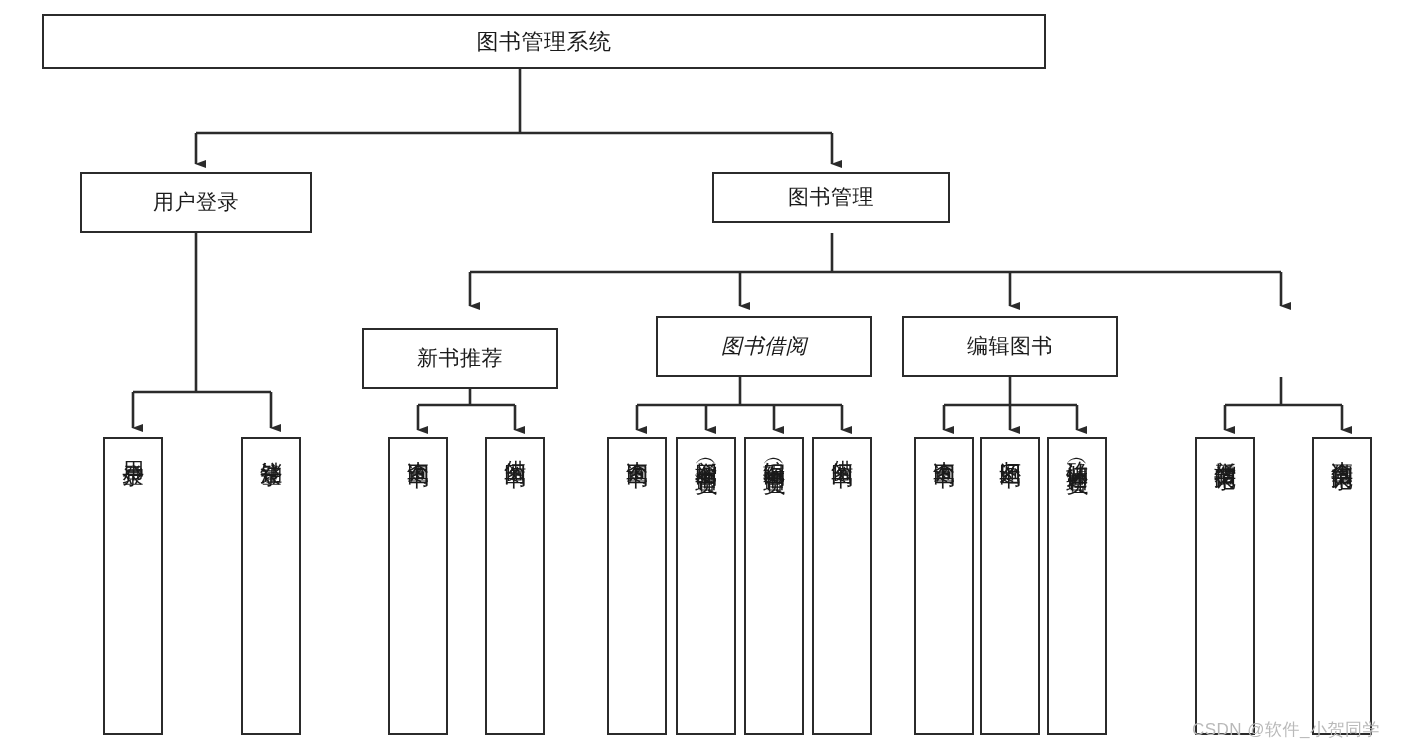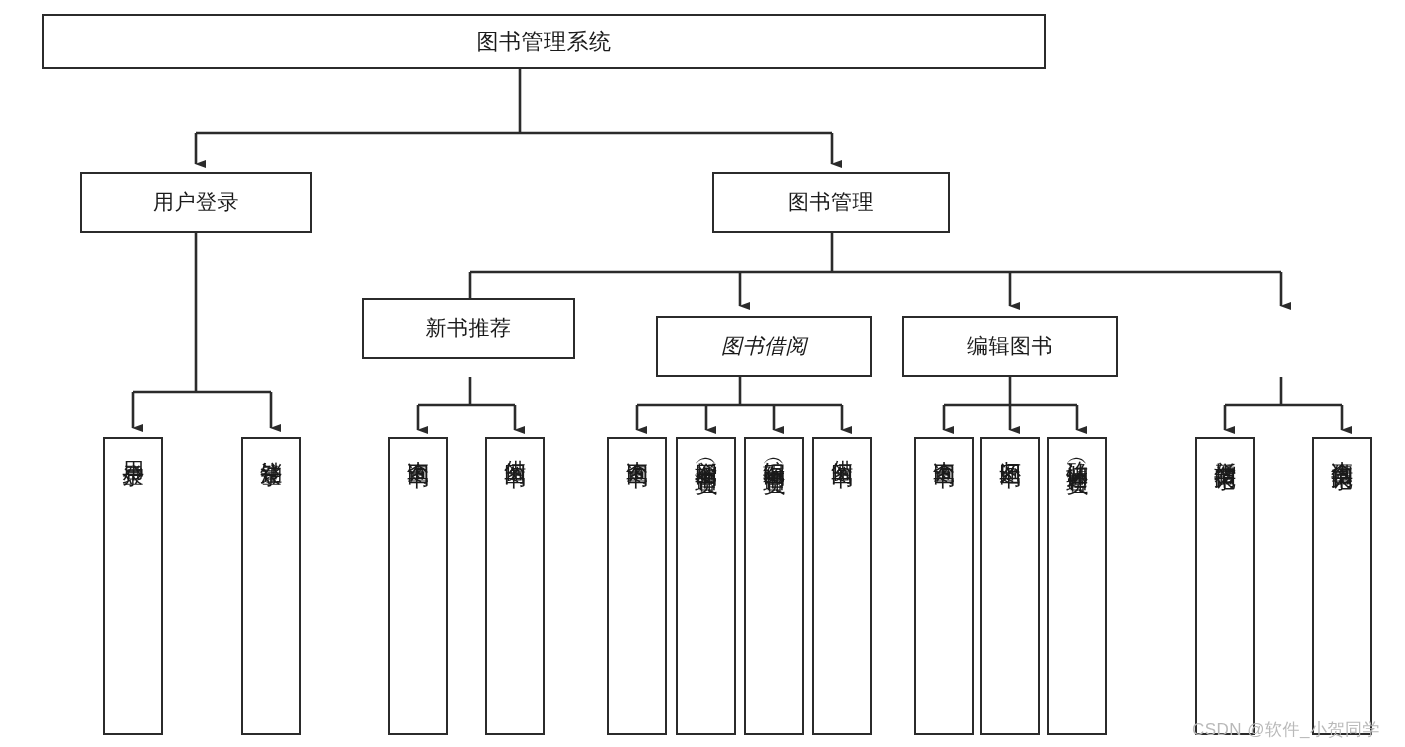--- a/index.html
+++ b/index.html
@@ -130,25 +130,25 @@
   </svg>
 
   <div class="node horiz root" style="left:18px; top:14px; width:1004px; height:55px;margin-left:24px;">
     <span class="node-label">图书管理系统</span>
   </div>
 
   <div class="node horiz" style="left:80px; top:172px; width:232px; height:61px;">
     <span class="node-label">用户登录</span>
   </div>
 
-  <div class="node horiz" style="left:712px; top:172px; width:238px; height:61px;">
+  <div class="node horiz" style="left:712px; top:172px; width:238px; height:51px;">
     <span class="node-label">图书管理</span>
   </div>
 
-  <div class="node horiz" style="left:362px; top:298px; width:213px; height:61px;">
+  <div class="node horiz" style="left:362px; top:328px; width:196px; height:61px;">
     <span class="node-label">新书推荐</span>
   </div>
 
   <div class="node horiz" style="left:656px; top:316px; width:216px; height:61px;font-style:italic;">
     <span class="node-label">图书借阅</span>
   </div>
 
   <div class="node horiz" style="left:902px; top:316px; width:216px; height:61px;">
     <span class="node-label">编辑图书</span>
   </div>

